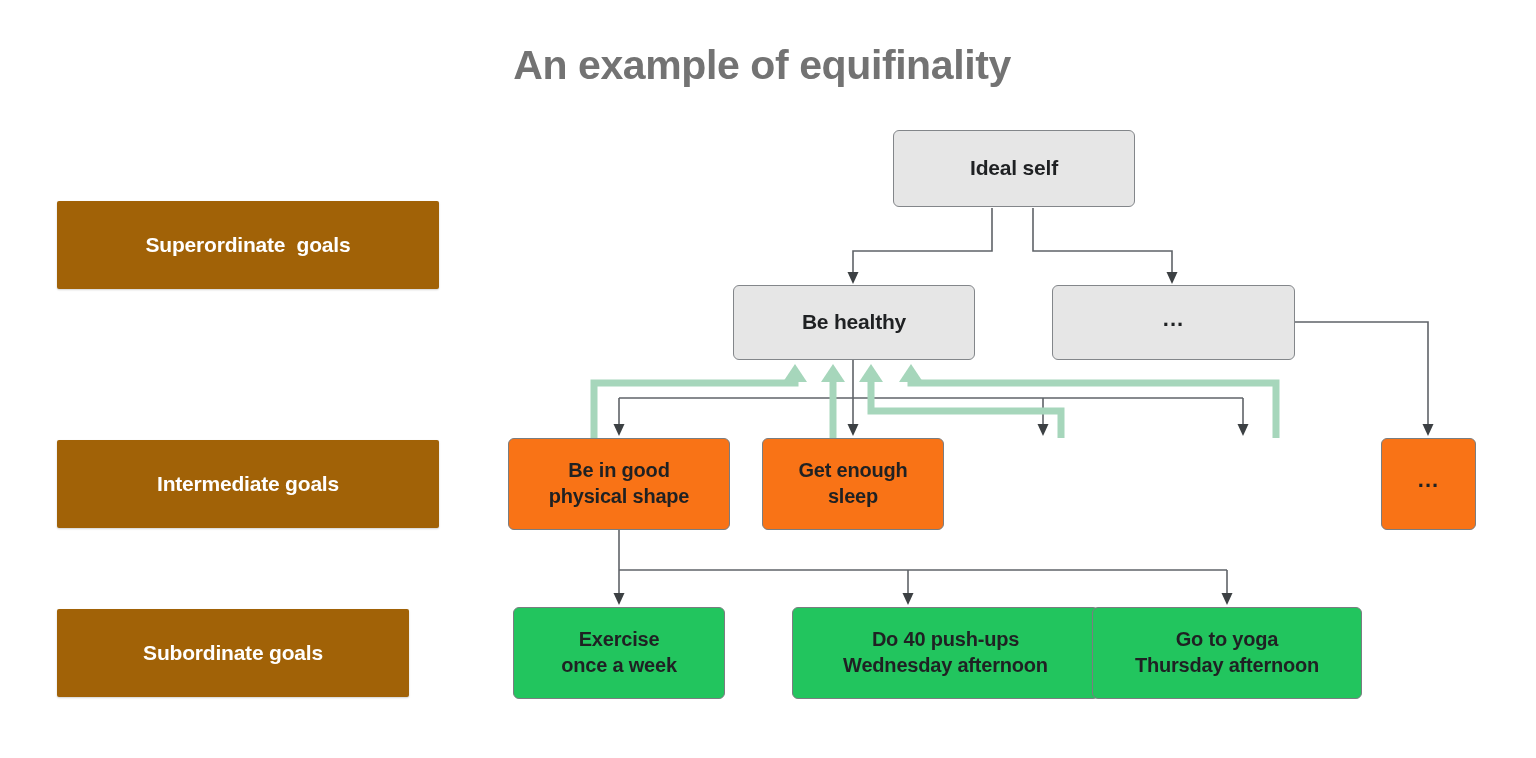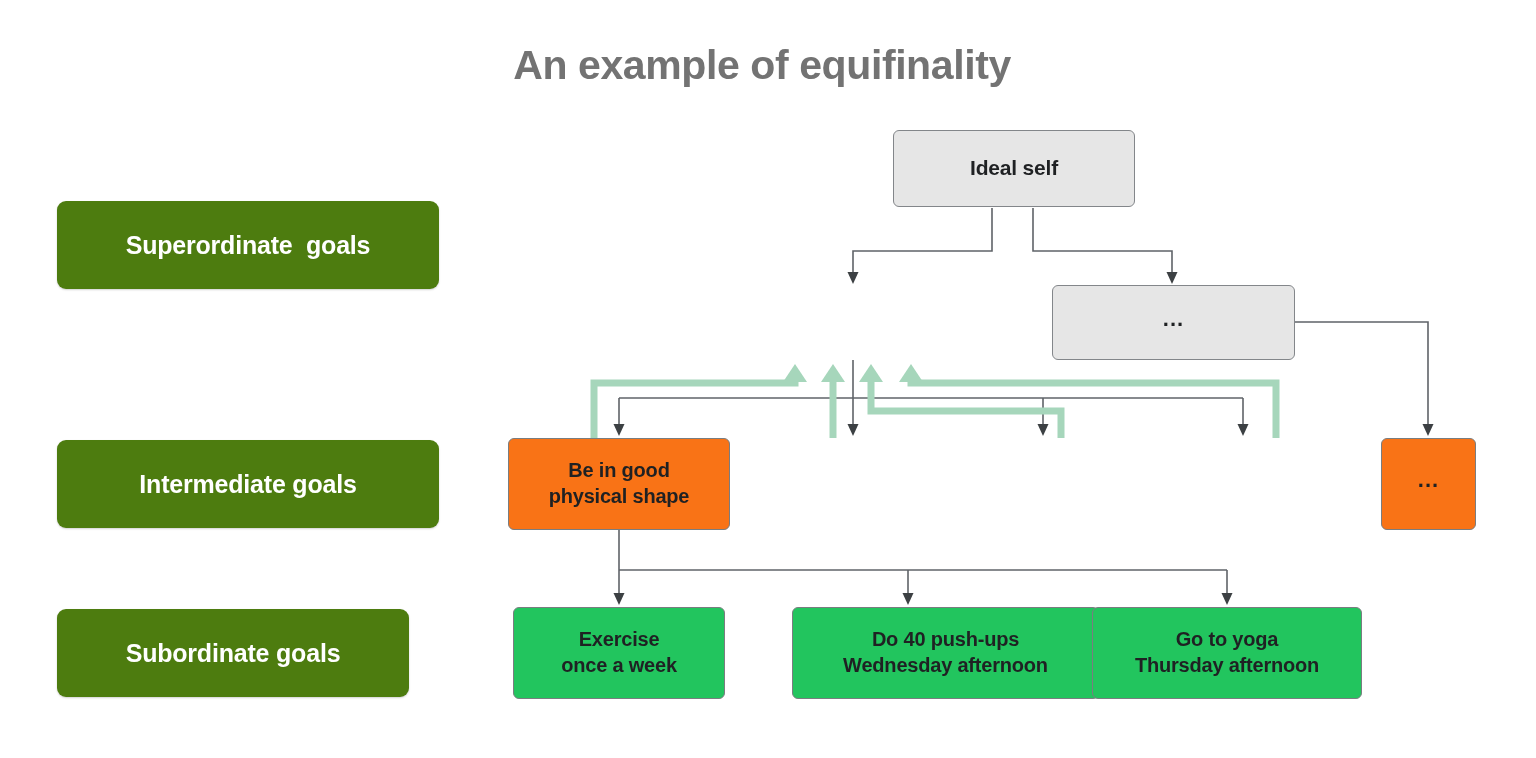--- a/index.html
+++ b/index.html
@@ -64,24 +64,24 @@
     stroke-linecap: butt;
   }
   .wire-green-head { fill: #a6d6bb; }
 
   
   .row-label {
     position: absolute;
     display: flex;
     align-items: center;
     justify-content: center;
-    background: #4d7c0f;
+    background: #a16207;
     color: #ffffff;
-    border-radius: 9px;
-    font-size: 25px;
+    border-radius: 2px;
+    font-size: 21px;
     font-weight: bold;
     letter-spacing: -0.2px;
     white-space: pre;
     box-shadow: 0 1px 2px rgba(0,0,0,0.18);
   }
 
   
   .node {
     position: absolute;
     display: flex;
@@ -199,32 +199,41 @@
   </div>
 
   <div class="row-label" style="left:57px; top:609px; width:352px; height:88px;">
     <span>Subordinate goals</span>
   </div>
 
   <div class="node level-top" style="left:893px; top:130px; width:242px; height:77px;">
     <span class="node-text">Ideal self</span>
   </div>
 
+  <div class="node level-mid-gray" style="left:733px; top:285px; width:242px; height:75px;">
+    <span class="node-text">Be healthy</span>
+  </div>
 
   <div class="node level-mid-gray ellipsis" style="left:1052px; top:285px; width:243px; height:75px;">
     <span class="node-text">...</span>
   </div>
 
   <div class="node level-inter" style="left:508px; top:438px; width:222px; height:92px;">
     <span class="node-text">
       <span>Be in good</span><br>
       <span>physical shape</span>
     </span>
   </div>
 
+  <div class="node level-inter" style="left:762px; top:438px; width:182px; height:92px;">
+    <span class="node-text">
+      <span>Get enough</span><br>
+      <span>sleep</span>
+    </span>
+  </div>
 
 
 
   <div class="node level-inter ellipsis" style="left:1381px; top:438px; width:95px; height:92px;">
     <span class="node-text">...</span>
   </div>
 
   <div class="node level-sub" style="left:513px; top:607px; width:212px; height:92px;">
     <span class="node-text">
       <span>Exercise</span><br>

